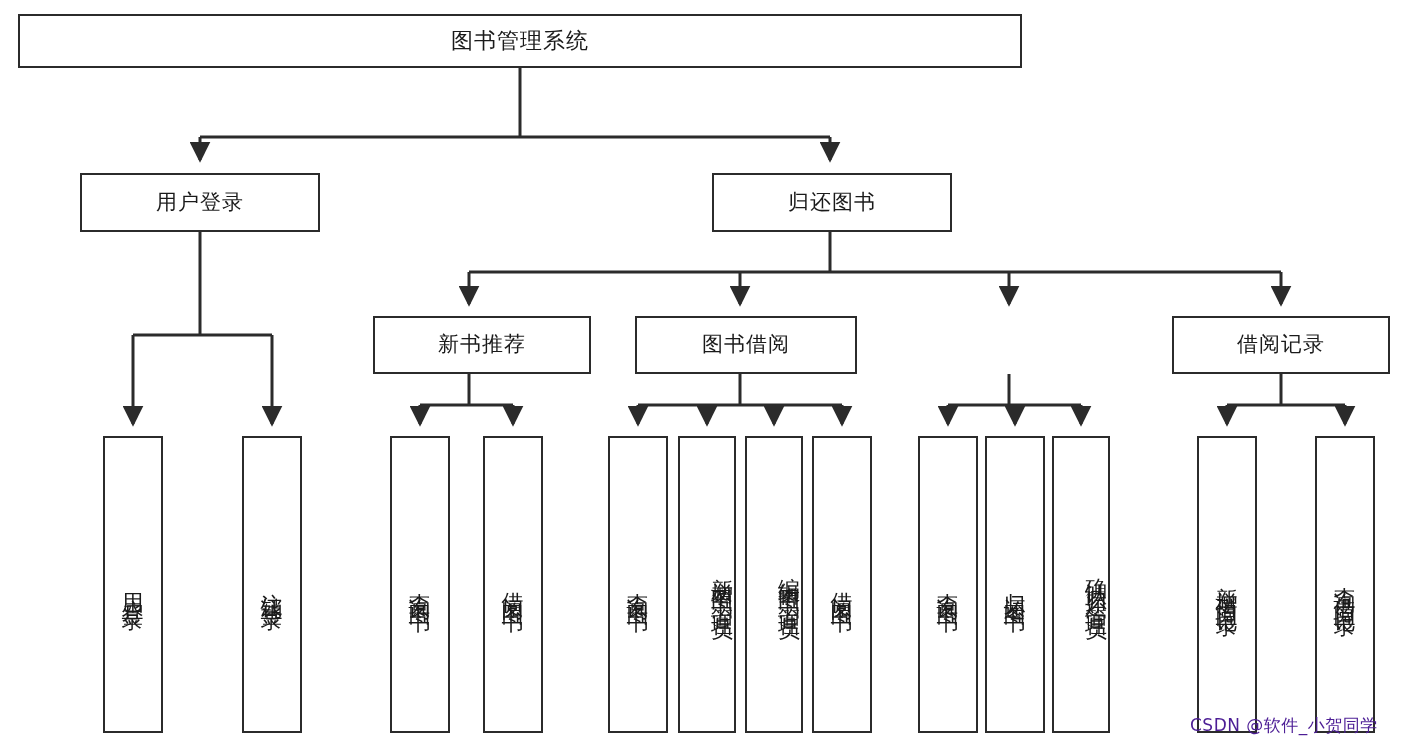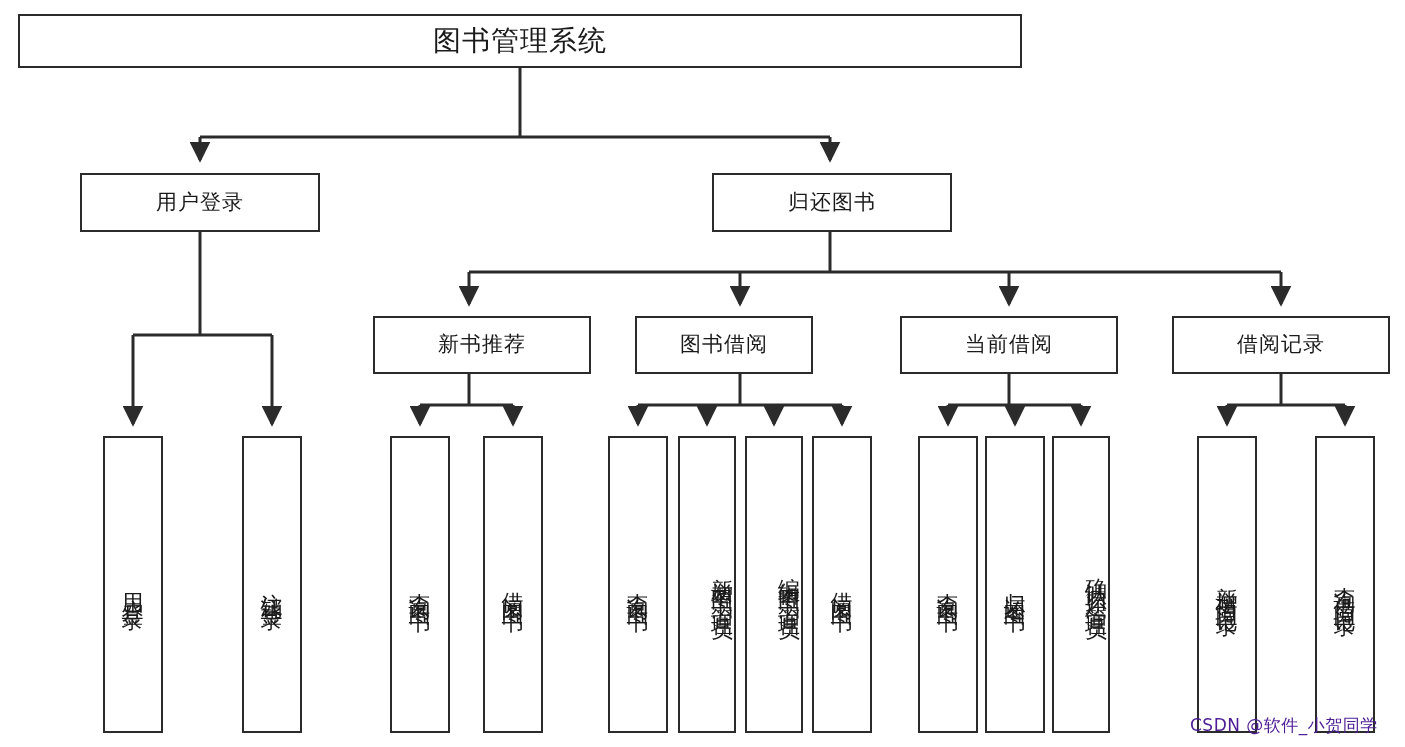--- a/index.html
+++ b/index.html
@@ -36,21 +36,21 @@
     justify-content: center;
     color: #1a1a1a;
     text-align: center;
   }
   .node.h {
     font-size: 21px;
     letter-spacing: 1px;
     line-height: 1.2;
   }
   .node.root {
-    font-size: 28px;
+    font-size: 22px;
   }
   .node.v {
     
     writing-mode: vertical-rl;
     text-orientation: upright;
     align-items: flex-start;
     justify-content: center;
     font-size: 22px;
     line-height: 1.05;
     letter-spacing: 6px;
@@ -135,25 +135,22 @@
   <div class="node h" style="left:80px; top:173px; width:240px; height:59px;">
     <span>用户登录</span>
   </div>
   <div class="node h" style="left:712px; top:173px; width:240px; height:59px;">
     <span>归还图书</span>
   </div>
 
   <div class="node h" style="left:373px; top:316px; width:218px; height:58px;">
     <span>新书推荐</span>
   </div>
-  <div class="node h" style="left:635px; top:316px; width:178px; height:58px;">
+  <div class="node h" style="left:635px; top:316px; width:222px; height:58px;">
     <span>图书借阅</span>
-  </div>
-  <div class="node h" style="left:900px; top:316px; width:218px; height:58px;">
-    <span>当前借阅</span>
   </div>
   <div class="node h" style="left:1172px; top:316px; width:218px; height:58px;">
     <span>借阅记录</span>
   </div>
 
   <div class="node v" style="left:103px; top:436px; width:60px; height:297px; align-items:center;">
     <span class="vtext">用户登录</span>
   </div>
   <div class="node v" style="left:242px; top:436px; width:60px; height:297px; align-items:center;">
     <span class="vtext">注销登录</span>

